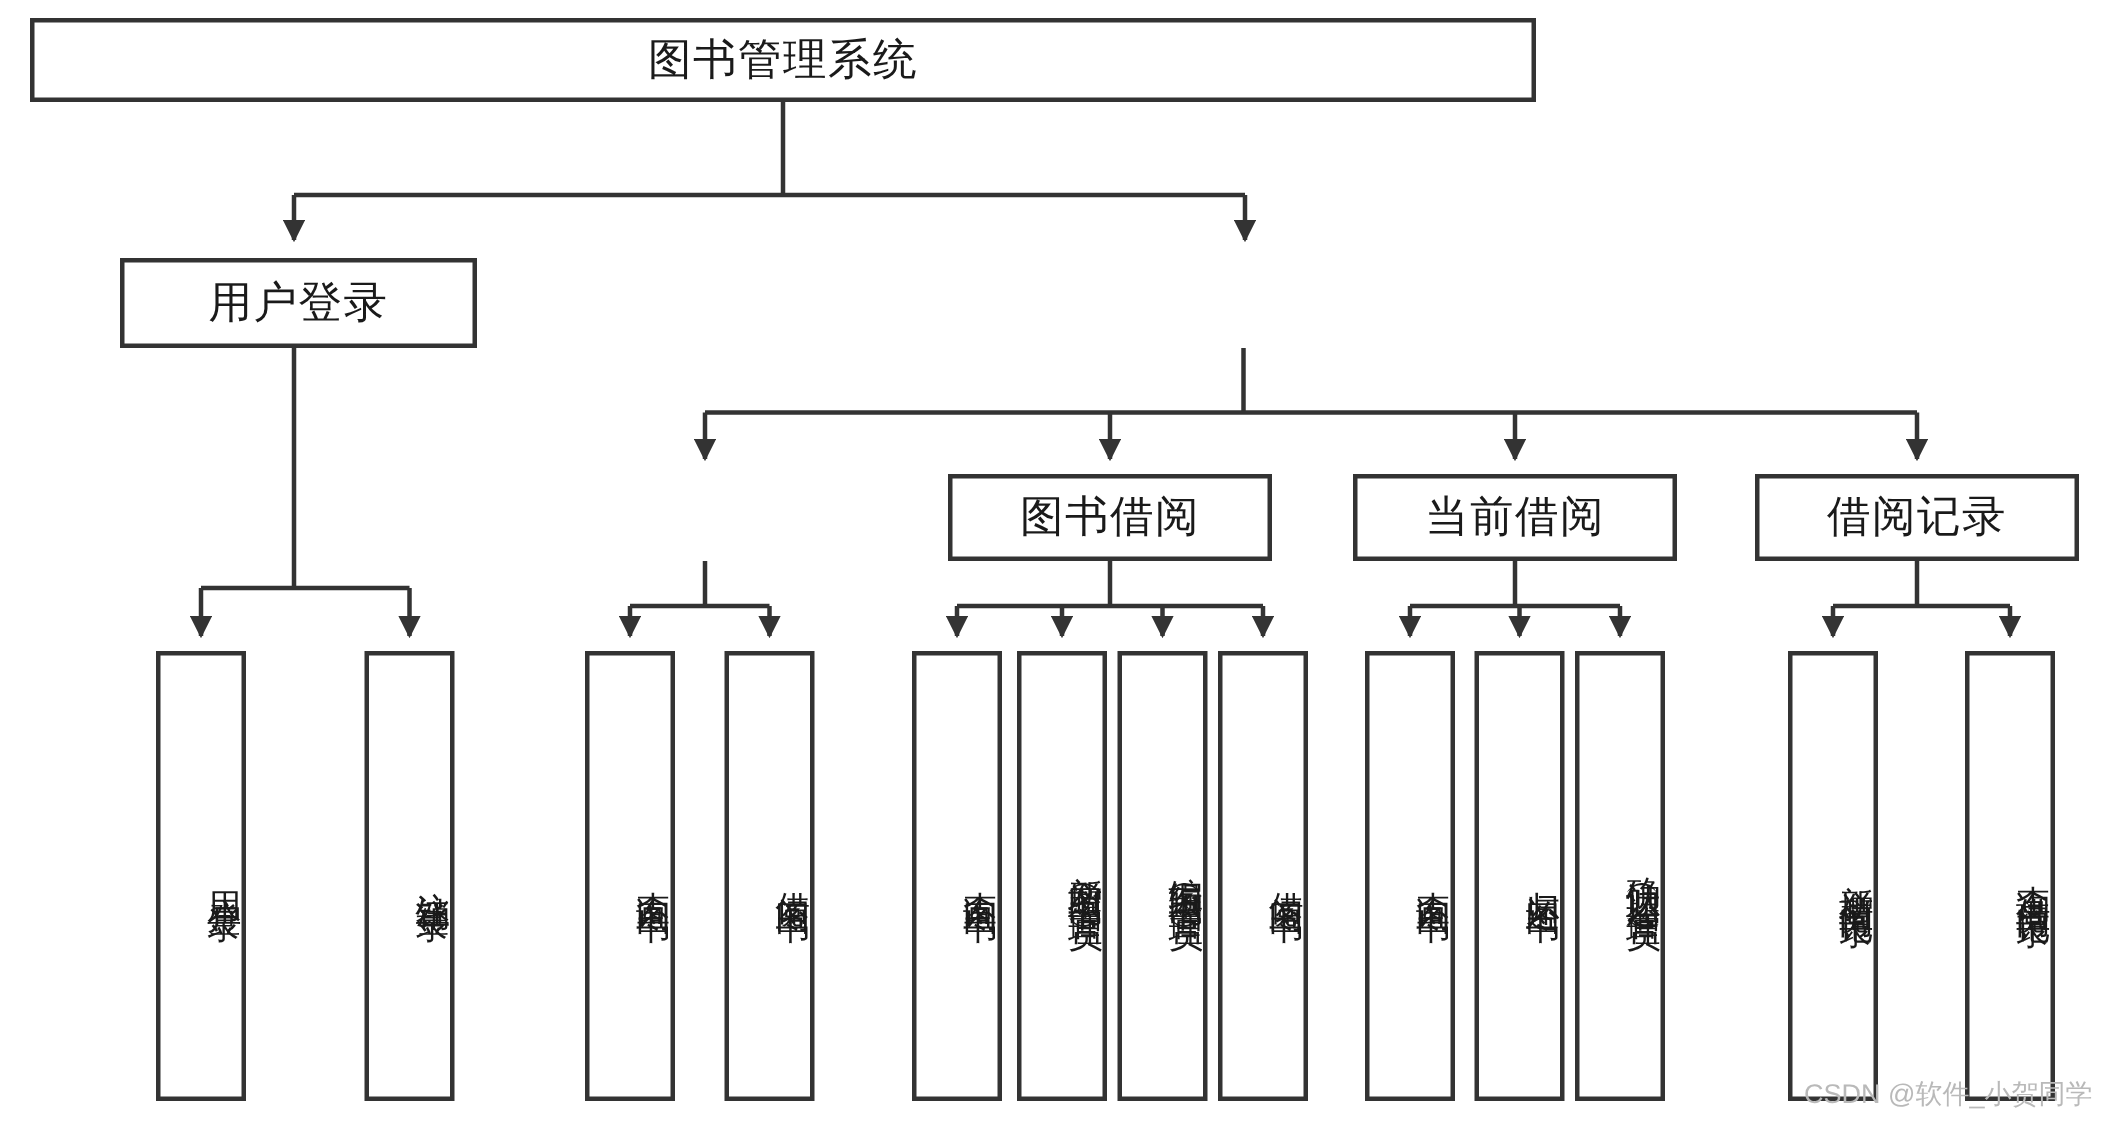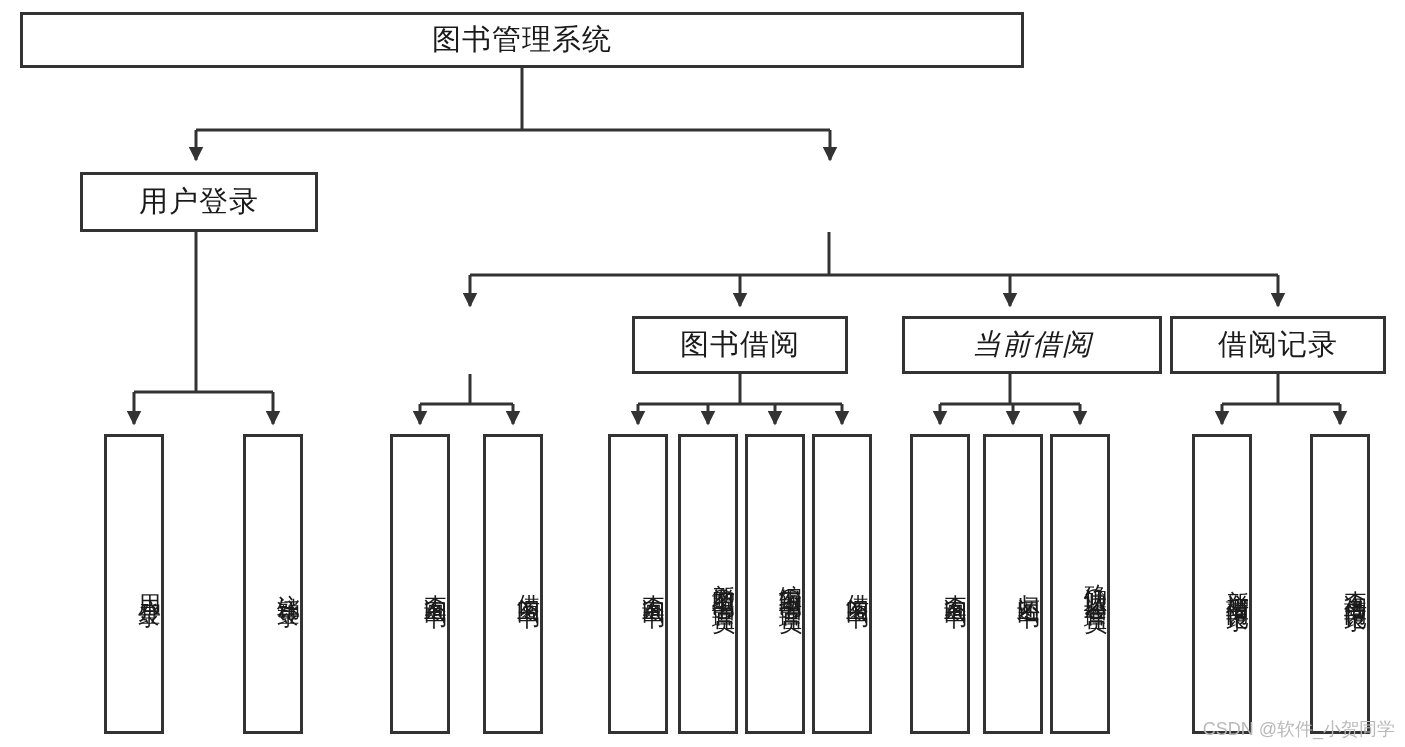--- a/index.html
+++ b/index.html
@@ -115,21 +115,21 @@
       <path d="M 1222 404 L 1222 424" marker-end="url(#arrow)"></path>
       <path d="M 1340 404 L 1340 424" marker-end="url(#arrow)"></path>
     </g>
   </svg>
 
   <div class="node horiz title-node" style="left: 20px; top: 12px; width: 1004px; height: 56px;">图书管理系统</div>
 
   <div class="node horiz" style="left: 80px; top: 172px; width: 238px; height: 60px;">用户登录</div>
 
   <div class="node horiz" style="left: 632px; top: 316px; width: 216px; height: 58px;">图书借阅</div>
-  <div class="node horiz" style="left: 902px; top: 316px; width: 260px; height: 58px; font-style: italic;">当前借阅</div>
+  <div class="node horiz" style="left: 902px; top: 316px; width: 216px; height: 58px;">当前借阅</div>
   <div class="node horiz" style="left: 1170px; top: 316px; width: 216px; height: 58px; font-family: Liberation Mono, monospace;">借阅记录</div>
 
   <div class="node vert" style="left: 104px; top: 434px; width: 60px; height: 300px;">用户登录</div>
   <div class="node vert" style="left: 243px; top: 434px; width: 60px; height: 300px;">注销登录</div>
   <div class="node vert" style="left: 390px; top: 434px; width: 60px; height: 300px;">查询图书</div>
   <div class="node vert" style="left: 483px; top: 434px; width: 60px; height: 300px;">借阅图书</div>
   <div class="node vert" style="left: 608px; top: 434px; width: 60px; height: 300px;">查询图书</div>
   <div class="node vert" style="left: 678px; top: 434px; width: 60px; height: 300px;">新增图书（管理员）</div>
   <div class="node vert" style="left: 745px; top: 434px; width: 60px; height: 300px;">编辑图书（管理员）</div>
   <div class="node vert" style="left: 812px; top: 434px; width: 60px; height: 300px;">借阅图书</div>

